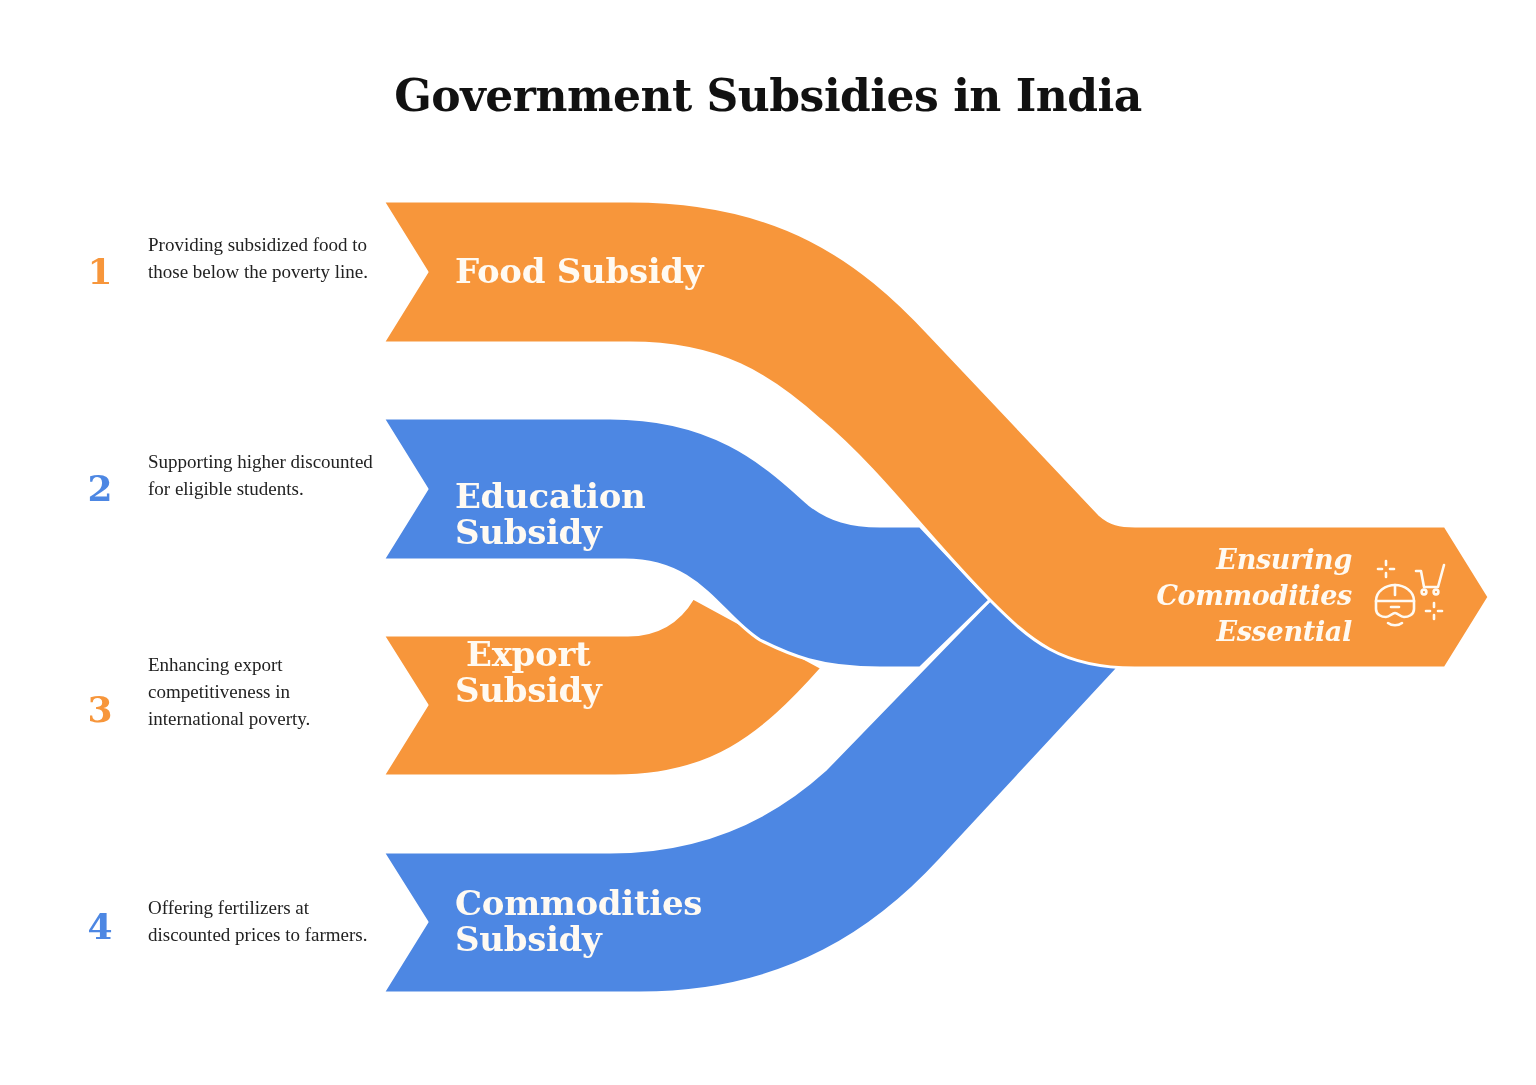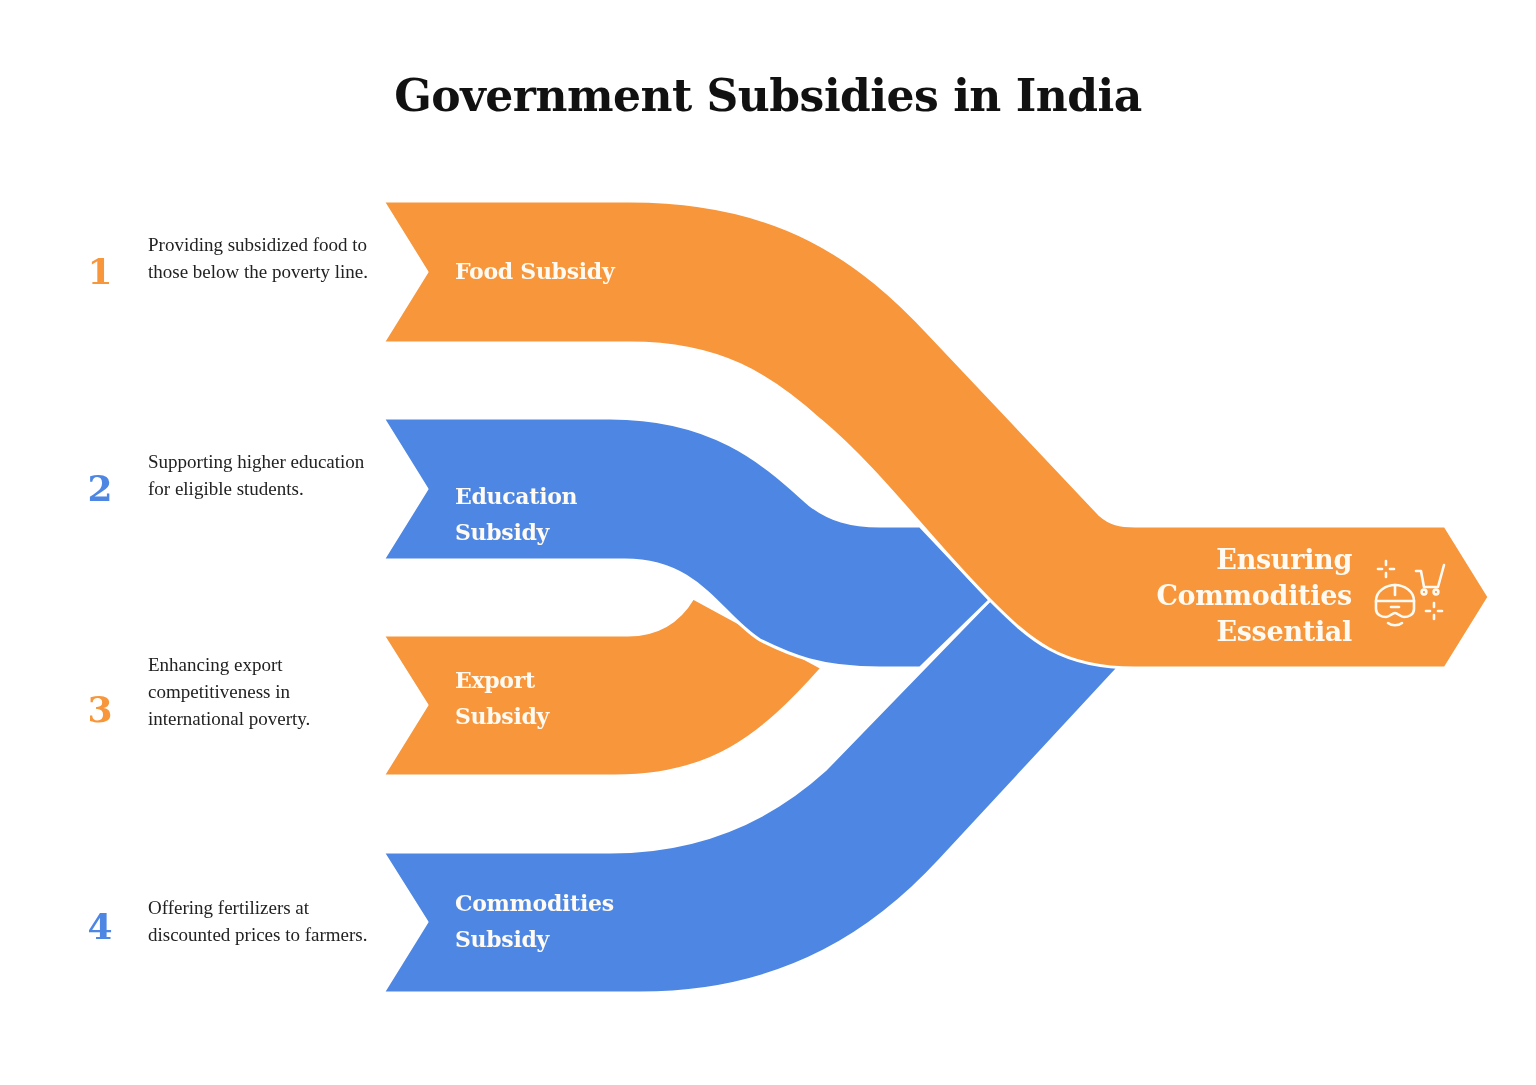--- a/index.html
+++ b/index.html
@@ -48,40 +48,40 @@
       font-family: "Liberation Serif", "DejaVu Serif", serif;
       font-size: 19px;
       line-height: 27px;
       color: #222222;
     }
     .band-label {
       position: absolute;
       left: 455px;
       font-family: "DejaVu Serif", "Liberation Serif", serif;
       font-weight: bold;
-      font-size: 22px;
+      font-size: 34px;
       line-height: 36px;
       color: #fffaf2;
       letter-spacing: -0.3px;
     }
     .band-label span { display: block; }
     .outcome-label {
       position: absolute;
       left: 1120px;
       top: 542px;
       width: 232px;
       text-align: right;
       font-family: "DejaVu Serif", "Liberation Serif", serif;
       font-weight: bold;
       font-size: 27px;
       line-height: 36px;
       color: #fffaf2;
       letter-spacing: -0.3px;
     }
-    .outcome-label span { display: block; }
+    .outcome-label span { display: block; font-style: italic; }
     .outcome-icon {
       position: absolute;
       left: 1368px;
       top: 555px;
       width: 84px;
       height: 84px;
     }
   </style>
 </head>
 <body>
@@ -99,29 +99,29 @@
   <path d="M383 201 L630 201 C780 201 860 260 930 335 L1100 515 C1110 524 1120 526 1135 526 L1445 526 L1489 597 L1445 668 L1135 668 C1060 668 1030 640 990 600 C930 540 880 470 820 420 C770 375 720 343 630 343 L383 343 L427 272 Z" fill="#F7963B" stroke="#ffffff" stroke-width="3" stroke-linejoin="round"></path>
 </svg>
 
 <div class="step-num" style="top:250px;color:#F7963B;">1</div>
 <div class="step-desc" style="top:231px;">Providing subsidized food to those below the poverty line.</div>
 <div class="band-label" style="top:253px;">
   <span>Food Subsidy</span>
 </div>
 
 <div class="step-num" style="top:467px;color:#4D87E3;">2</div>
-<div class="step-desc" style="top:448px;">Supporting higher education for eligible students.</div>
+<div class="step-desc" style="top:448px;">Supporting higher discounted for eligible students.</div>
 <div class="band-label" style="top:452px;margin-top:26px;">
   <span>Education</span>
   <span>Subsidy</span>
 </div>
 
 <div class="step-num" style="top:688px;color:#F7963B;">3</div>
 <div class="step-desc" style="top:651px;">Enhancing export competitiveness in international poverty.</div>
-<div class="band-label" style="top:662px;">
+<div class="band-label" style="top:636px;text-align:center;">
   <span>Export</span>
   <span>Subsidy</span>
 </div>
 
 <div class="step-num" style="top:905px;color:#4D87E3;">4</div>
 <div class="step-desc" style="top:894px;">Offering fertilizers at discounted prices to farmers.</div>
 <div class="band-label" style="top:885px;">
   <span>Commodities</span>
   <span>Subsidy</span>
 </div>

